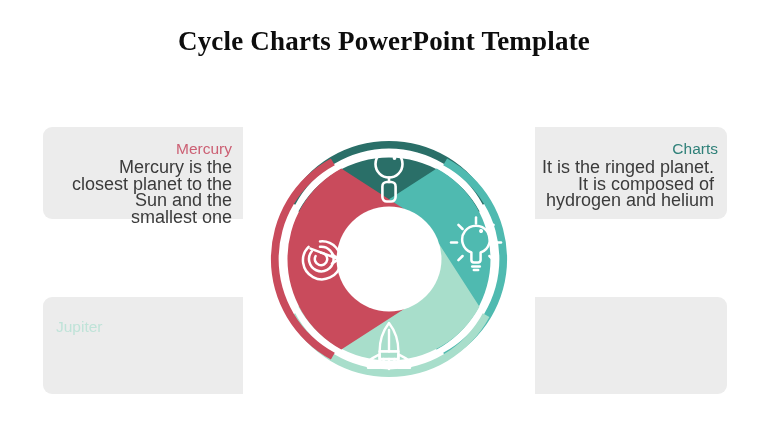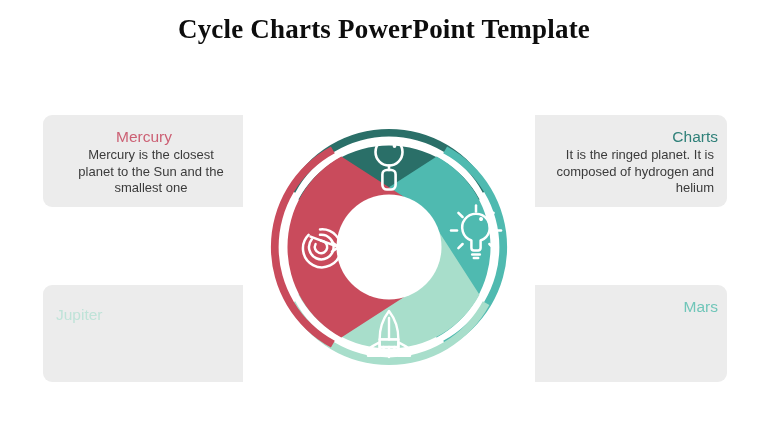--- a/index.html
+++ b/index.html
@@ -9,21 +9,21 @@
   body {
     width: 768px;
     height: 432px;
     background: #ffffff;
     font-family: "Liberation Sans", sans-serif;
     overflow: hidden;
     position: relative;
   }
   #stage {
     position: absolute;
-    left: 0; top: 0;
+    left: 0; top: 12px;
     width: 768px;
     height: 320px;
   }
 
   
   #page-title {
     position: absolute;
     left: 0;
     top: 14px;
     width: 768px;
@@ -67,26 +67,26 @@
   .textblock {
     position: absolute;
     z-index: 6;
   }
   .tb-heading {
     font-size: 15.5px;
     line-height: 19px;
     margin-bottom: 1px;
   }
   .tb-body {
-    font-size: 13px;
+    font-size: 18px;
     line-height: 16.6px;
     color: #3b3b3b;
   }
 
-  #tb-mercury { left: 56px;  top: 127px; width: 176px; text-align: center; }
+  #tb-mercury { left: 56px;  top: 127px; width: 176px; text-align: right; }
   #tb-mercury .tb-heading { color: #cc6074; }
   #tb-mercury .tb-body { padding-left: 14px; }
 
   #tb-jupiter { left: 56px;  top: 297px; width: 176px; text-align: left; margin-top: 8px; }
   #tb-jupiter .tb-heading { color: #bfe3d8; }
   #tb-jupiter .tb-body { padding-left: 14px; }
 
   #tb-saturn  { left: 538px; top: 127px; width: 180px; text-align: right; }
   #tb-saturn .tb-heading { color: #2f8079; }
   #tb-saturn .tb-body { padding-right: 4px; }
@@ -128,21 +128,20 @@
   <div class="textblock" id="tb-jupiter">
     <div class="tb-heading">Jupiter</div>
   </div>
 
   <div class="textblock" id="tb-saturn">
     <div class="tb-heading">Charts</div>
     <div class="tb-body">It is the ringed planet. It is composed of hydrogen and helium</div>
   </div>
 
   <div class="textblock" id="tb-mars">
-    <div class="tb-heading">Mars</div>
   </div>
 
   <div id="wheel">
     <svg width="286" height="286" viewBox="0 0 286 286" xmlns="http://www.w3.org/2000/svg">
 
       <g>
 
         <path fill="#2a6f68" d="M 42.6,84.9
                  A 114,114 0 0 1 243.4,84.9
                  L 236.8,88.8

